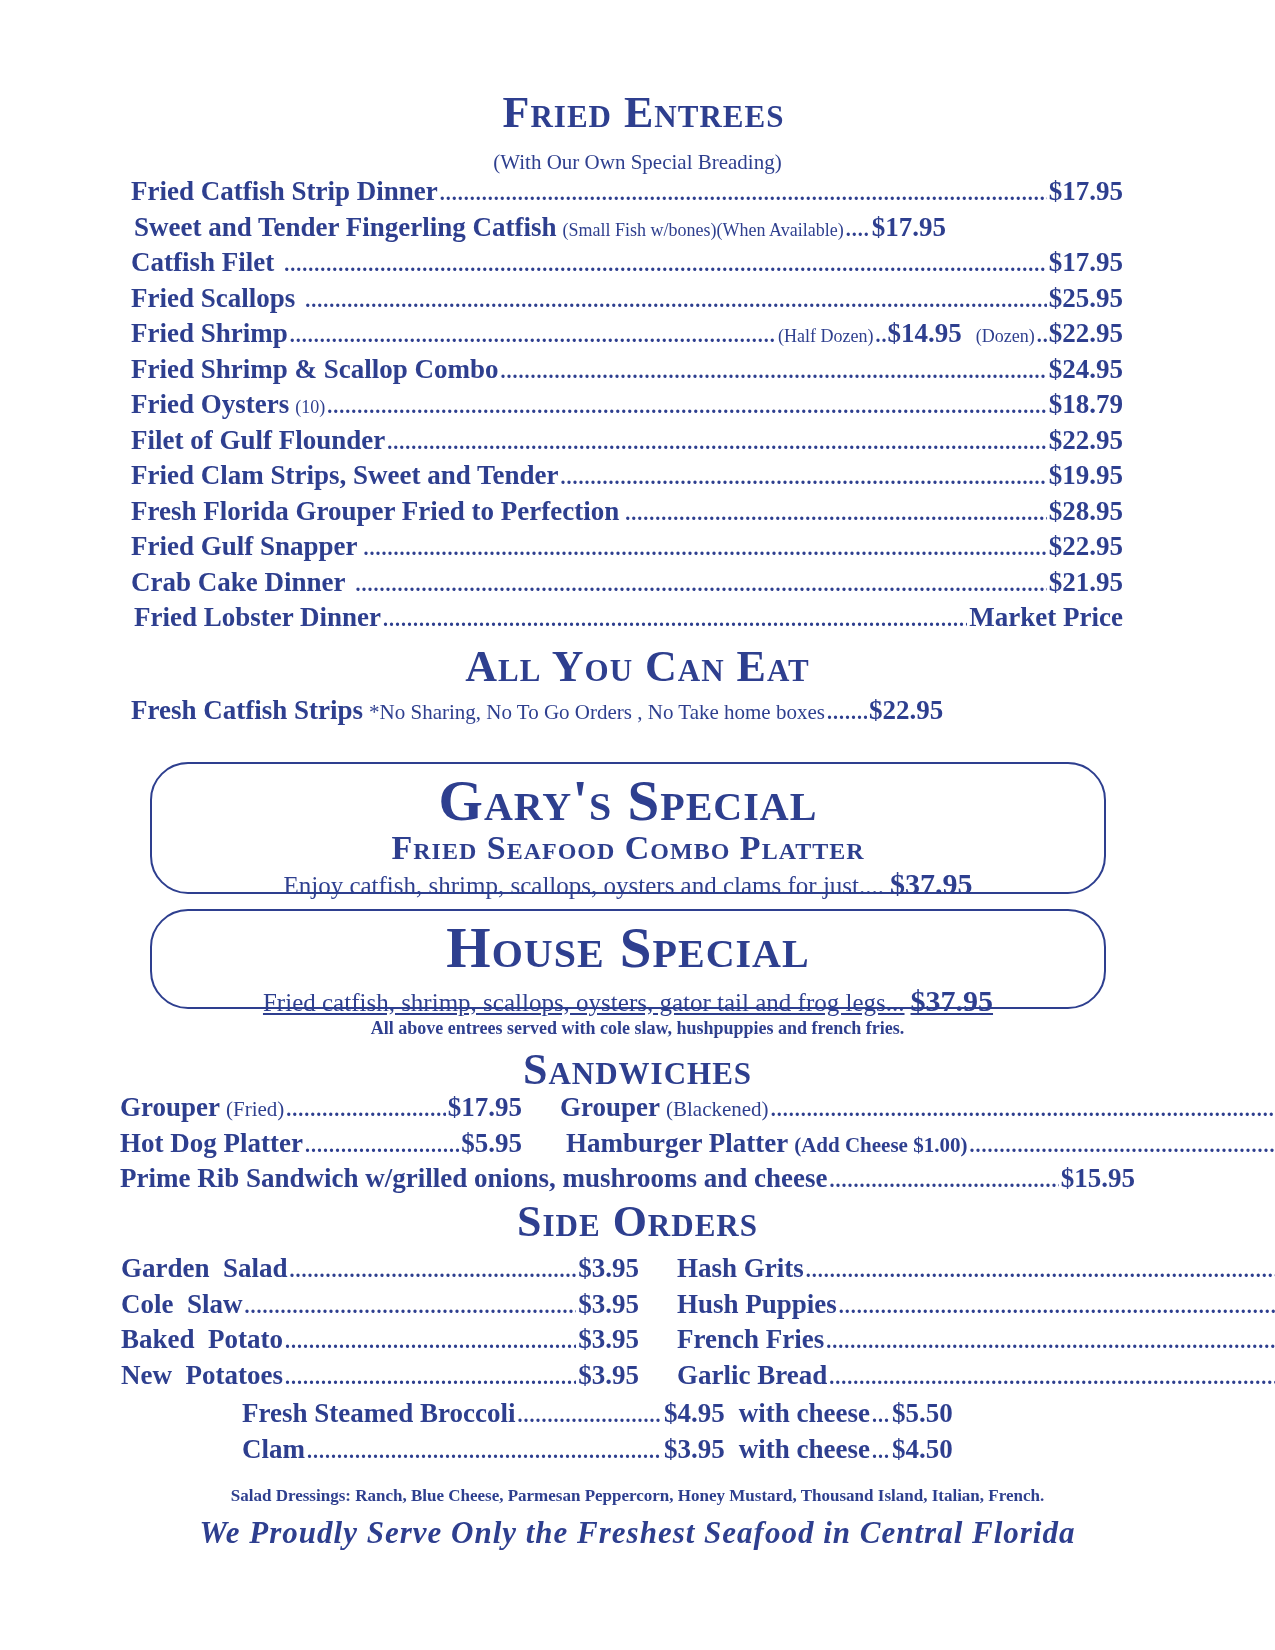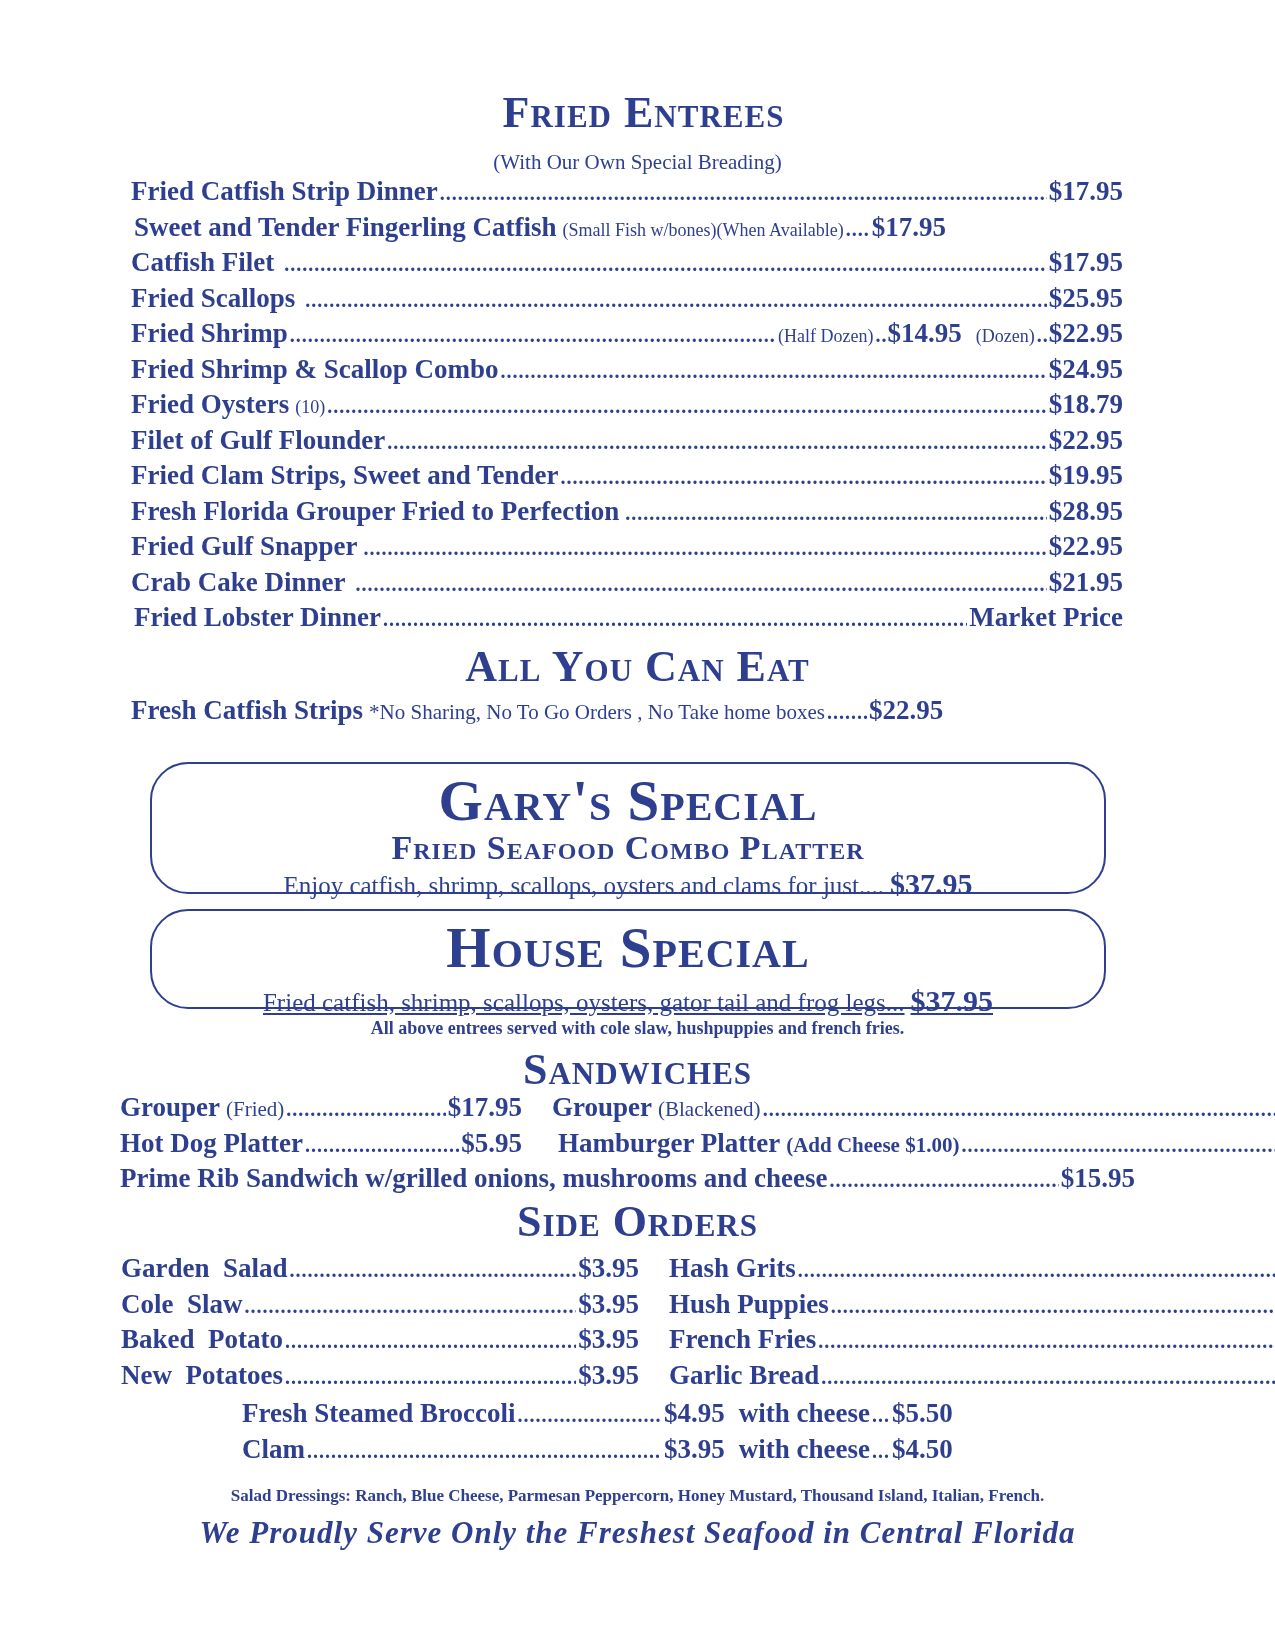--- a/index.html
+++ b/index.html
@@ -16,21 +16,21 @@
   .row .dots{flex:1;overflow:hidden;font-weight:bold;font-size:20px;margin:0 2px;letter-spacing:1px;}
   .row .dots::after{content:"......................................................................................................................................................................................................................";}
   .row .price{font-weight:bold;font-size:27px;}
   .row .mid{font-size:18px;margin:0 2px;}
   .box{border:2px solid #2e3f8f;border-radius:38px;box-sizing:border-box;}
   .box-title{text-align:center;font-weight:bold;font-variant:small-caps;font-size:57px;letter-spacing:1px;line-height:1;}
   .box-sub{text-align:center;font-weight:bold;font-variant:small-caps;font-size:34px;letter-spacing:1px;line-height:1;}
   .box-desc{text-align:center;font-size:25px;line-height:1;}
   .box-desc .p{font-weight:bold;font-size:30px;margin-left:6px;}
   .note-line{left:0;width:1275px;text-align:center;font-weight:bold;font-size:18px;}
-  .col{display:flex;}
+  .col{display:flex;gap:8px;}
   .dress{left:0;width:1275px;text-align:center;font-weight:bold;font-size:17px;}
   .tagline{left:0;width:1275px;text-align:center;font-weight:bold;font-style:italic;font-size:31px;letter-spacing:1px;}
 </style>
 </head>
 <body>
 
 <div class="abs title t-big" style="top:91px;padding-left:6px;">Fried Entrees</div>
 <div class="abs sub" style="top:152px;">(With Our Own Special Breading)</div>
 
 <div class="abs" style="left:131px;width:992px;top:178px;">

